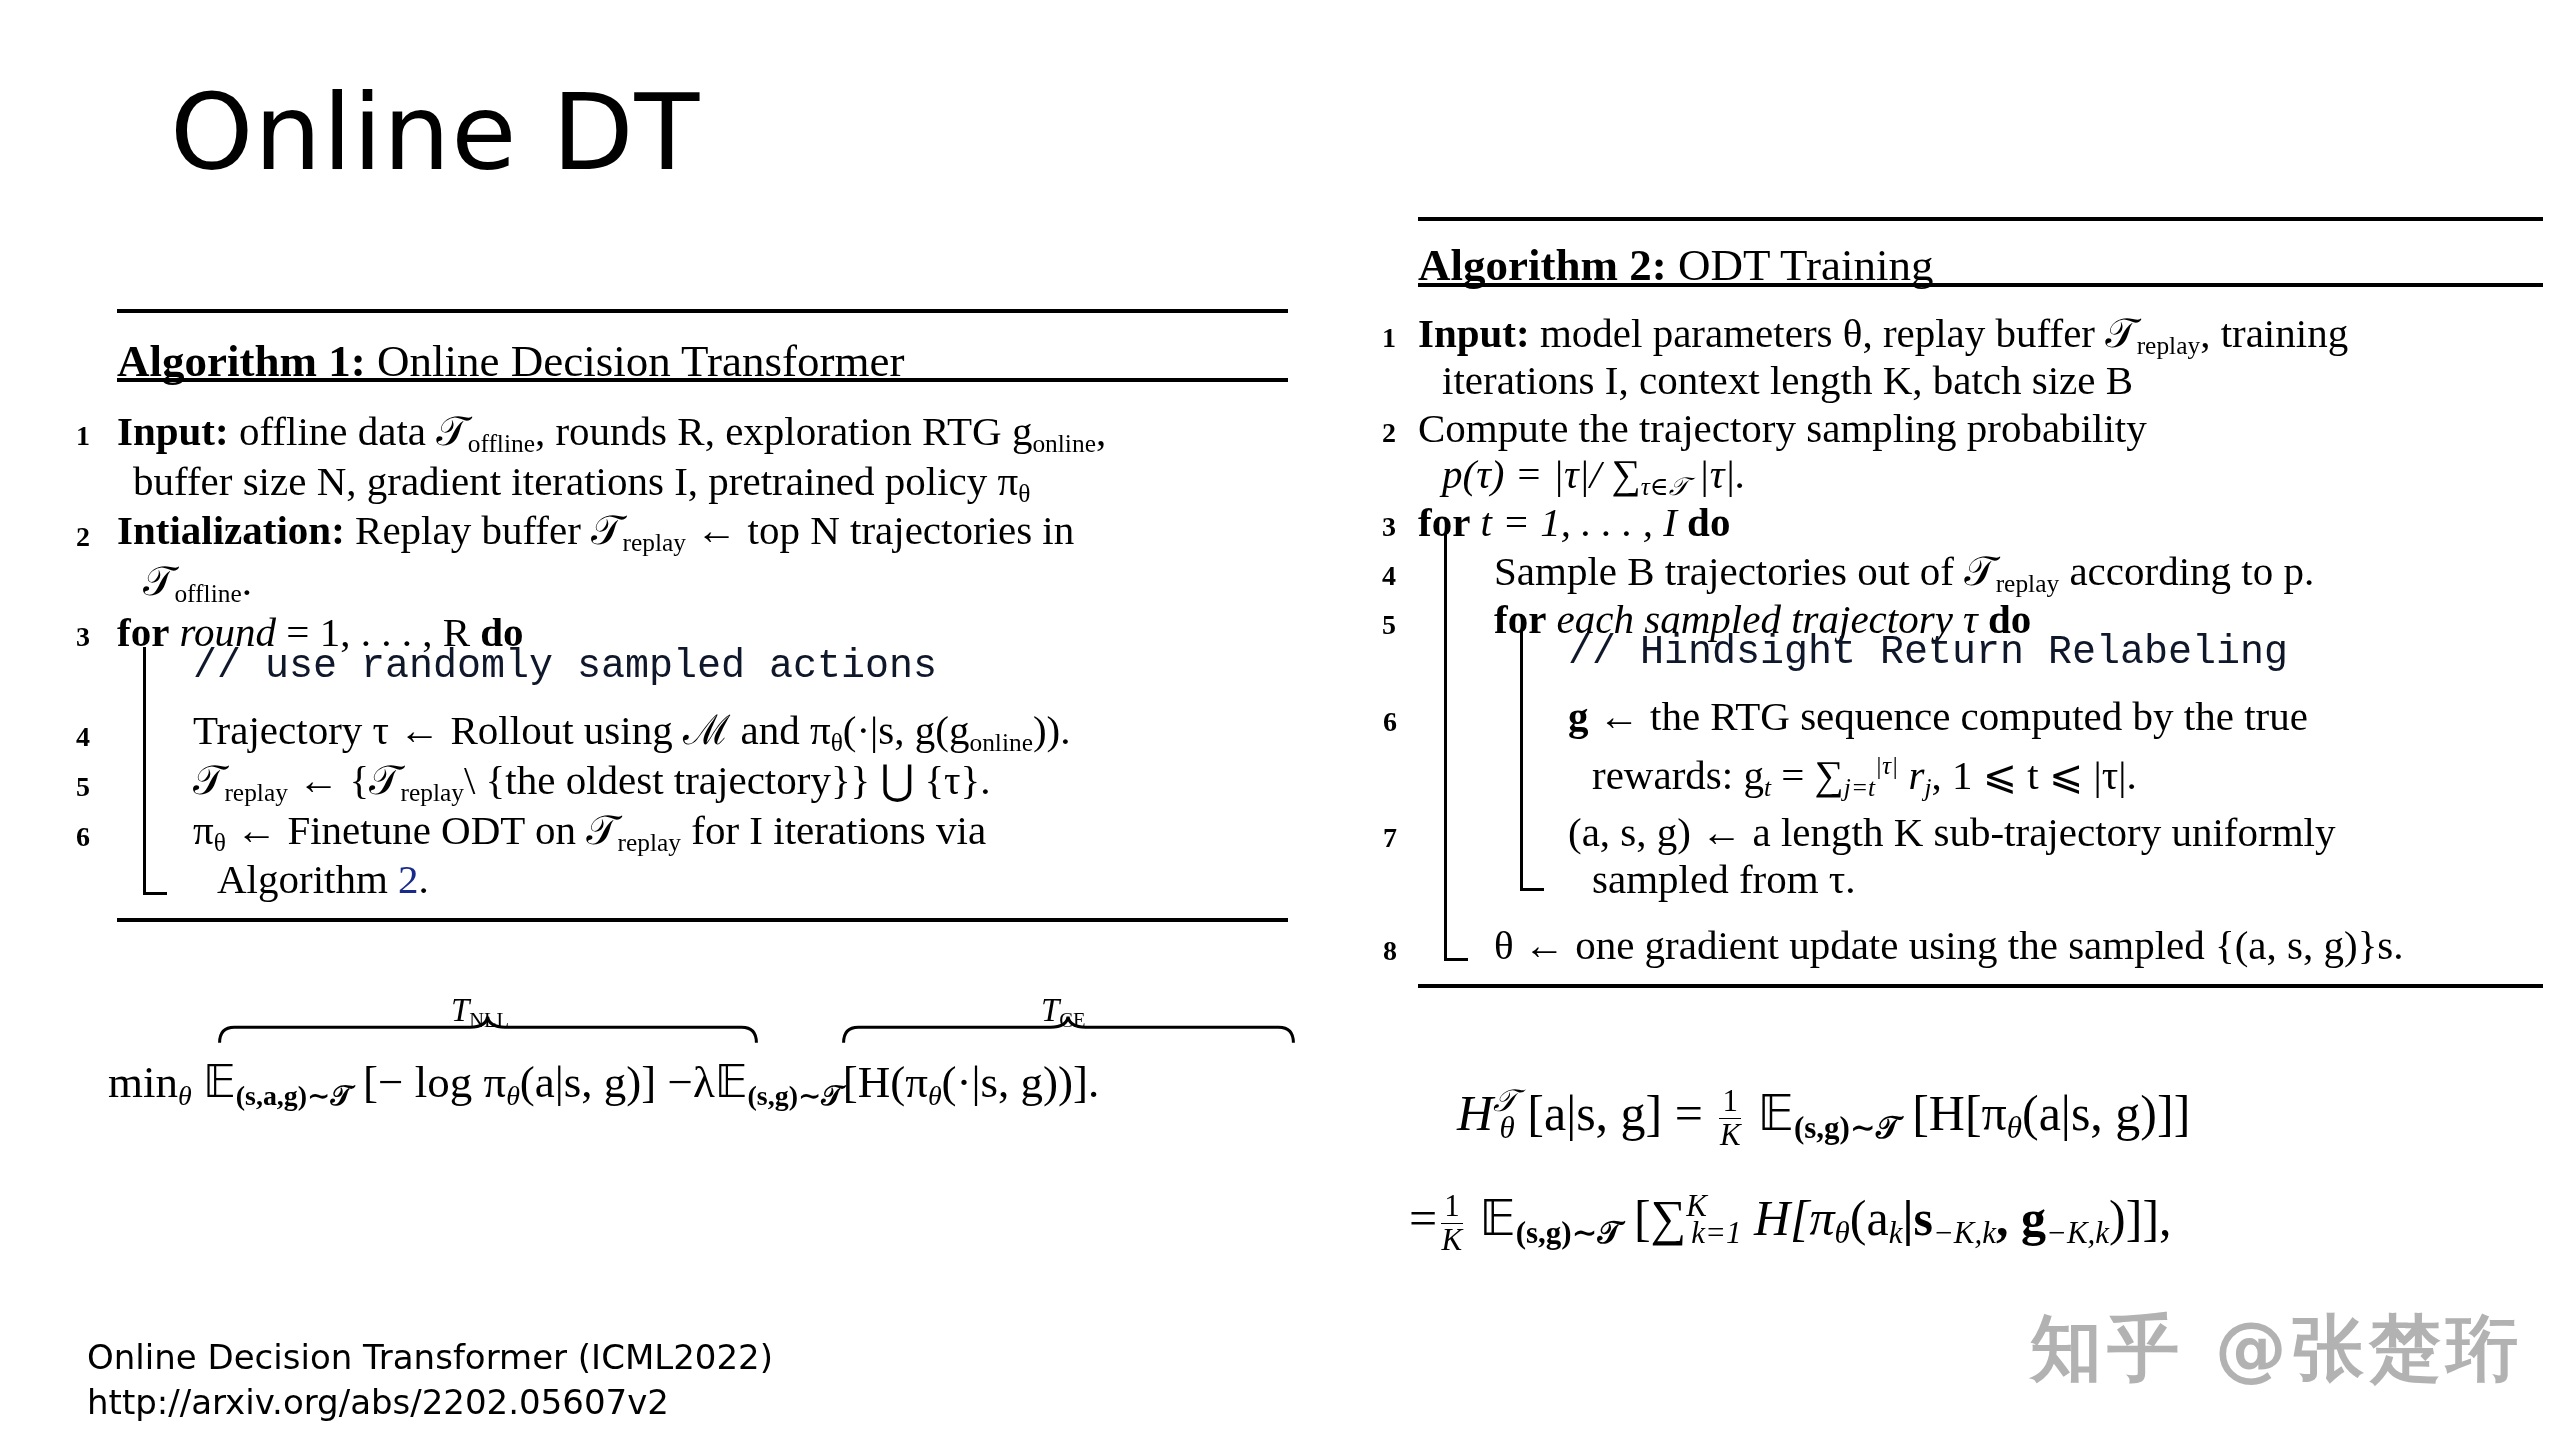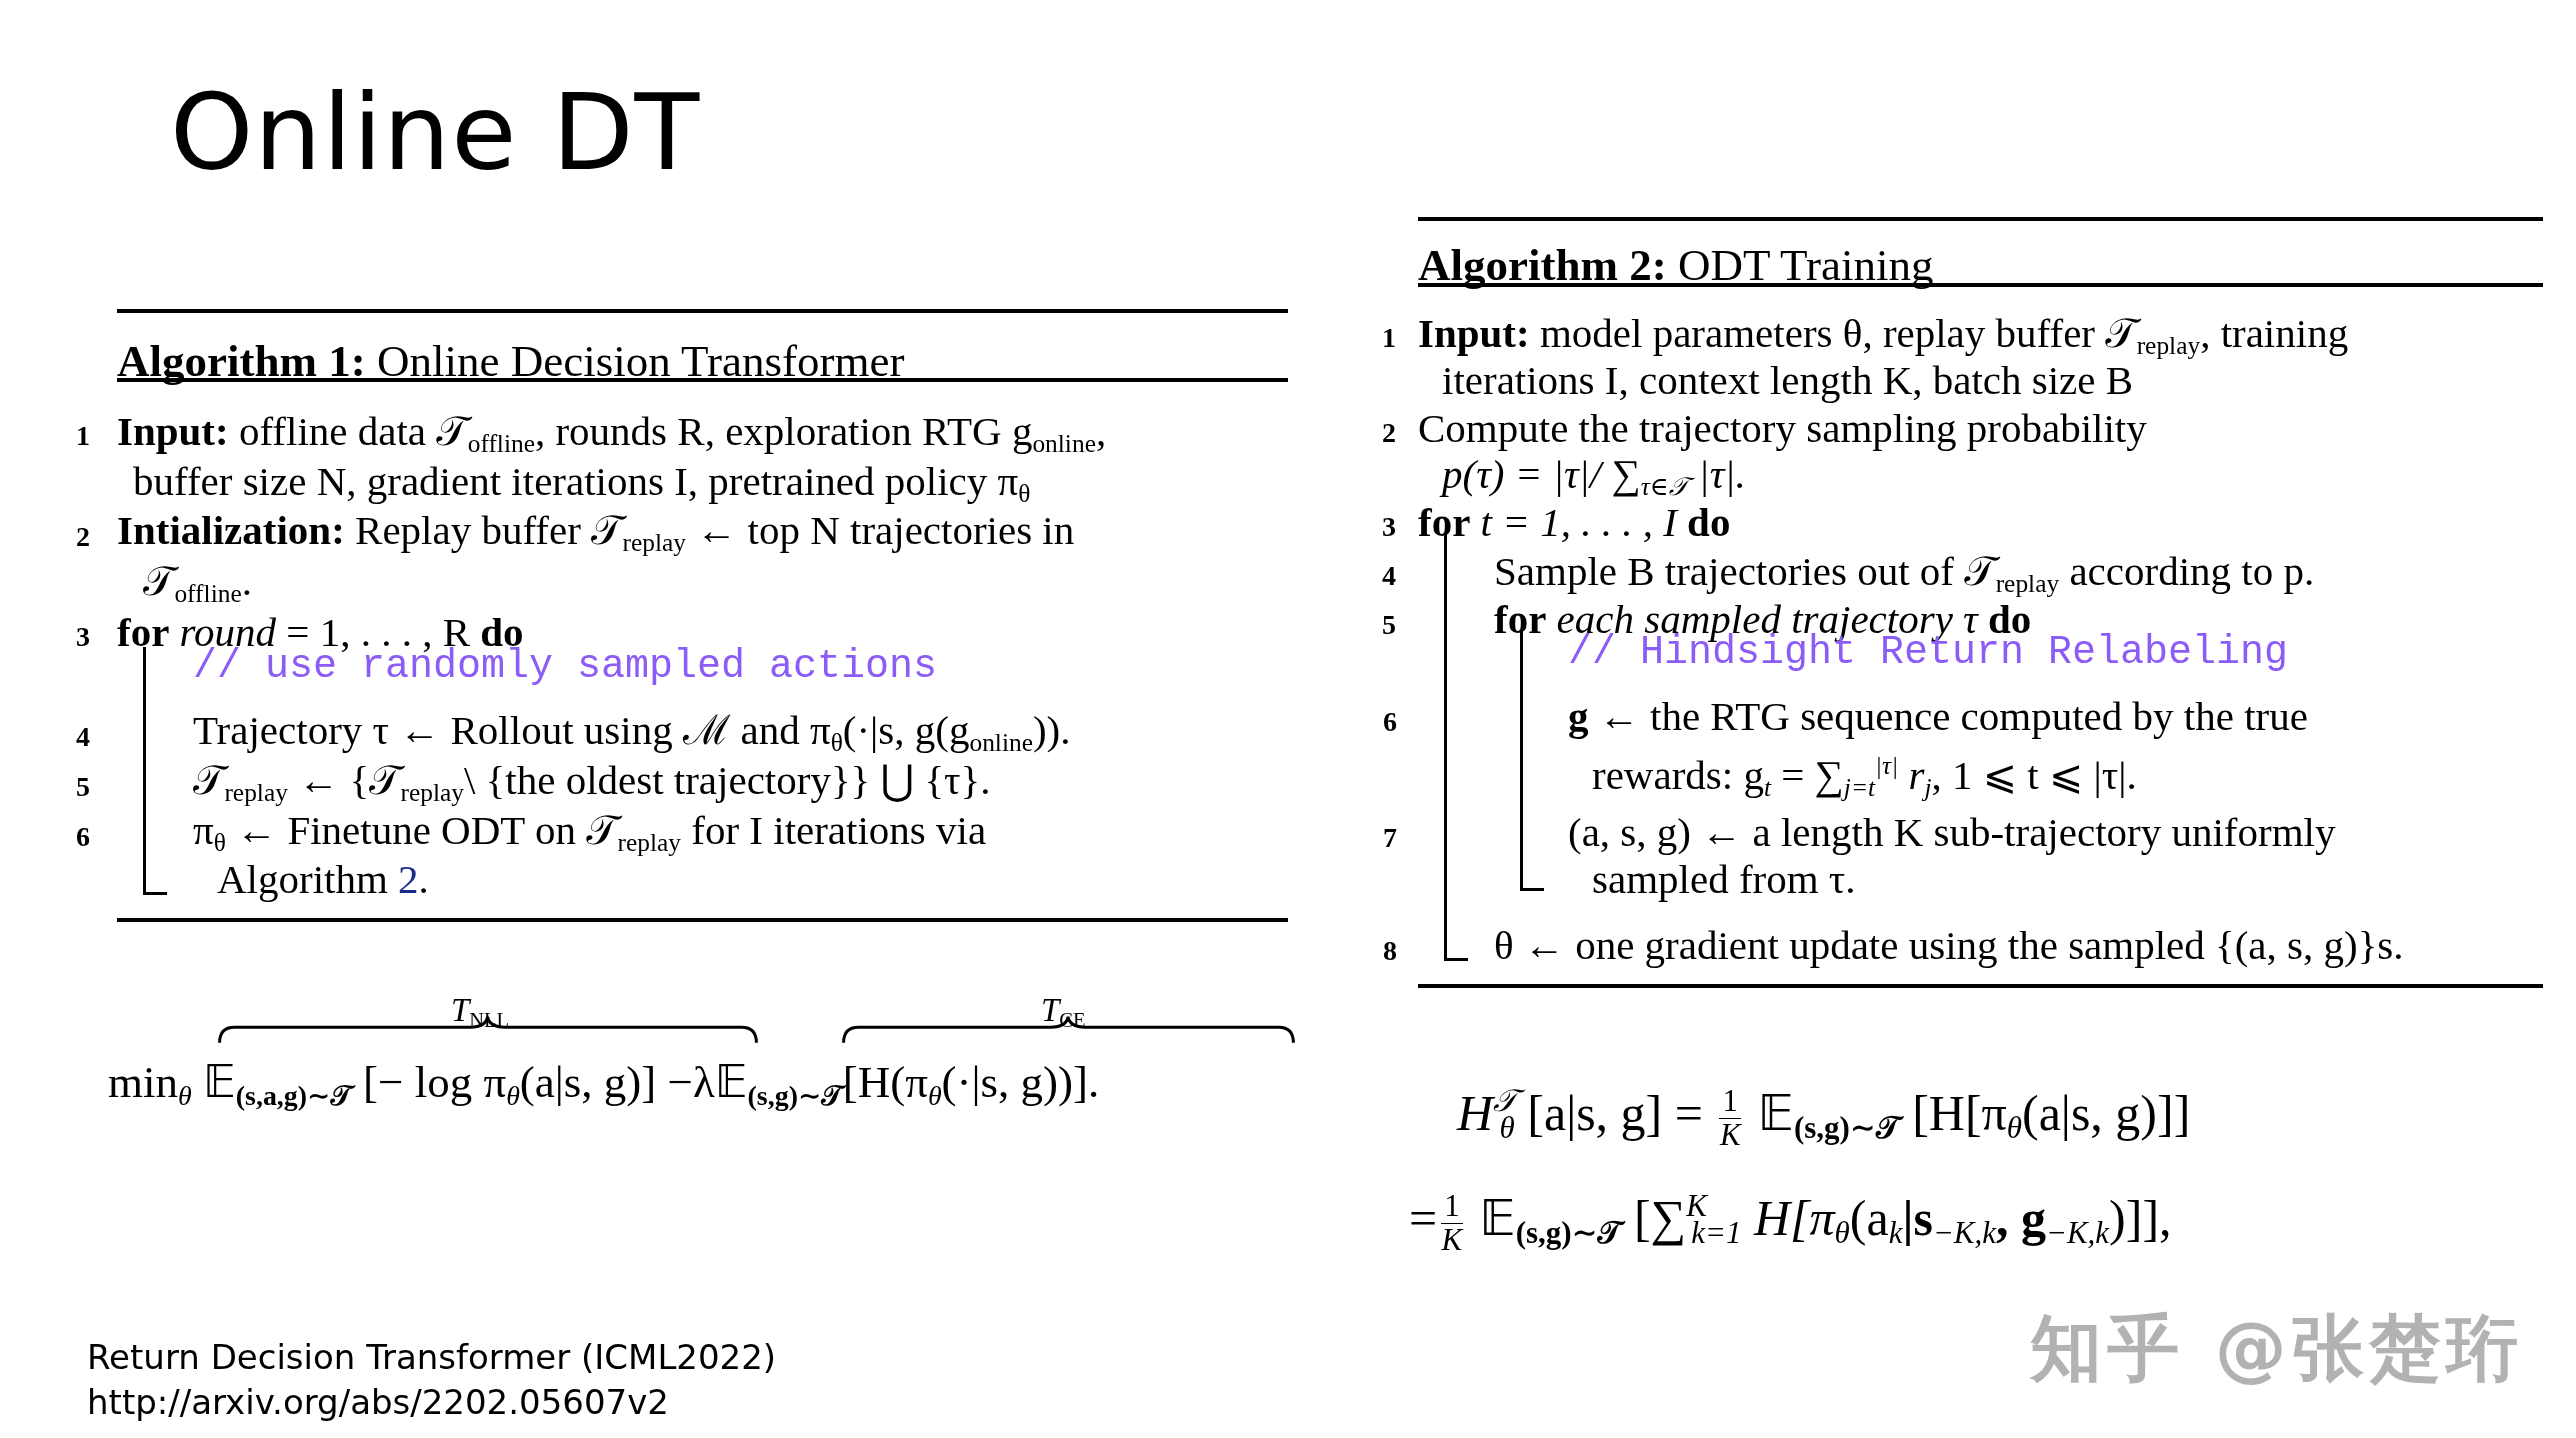--- a/index.html
+++ b/index.html
@@ -14,21 +14,21 @@
   .alg-caption { position: absolute; font-size: 45px; line-height: 1; white-space: nowrap; }
   .alg-caption b { font-weight: bold; }
 
   .line { position: absolute; white-space: nowrap; font-size: 41px; line-height: 1; }
   .lnum { position: absolute; font-size: 28px; font-weight: bold; line-height: 1; }
   .kw { font-weight: bold; }
   .it { font-style: italic; }
   sub { font-size: 0.62em; vertical-align: -0.28em; line-height: 0; }
   sup { font-size: 0.62em; vertical-align: 0.6em; line-height: 0; }
   .bold { font-weight: bold; }
-  .comment { font-size: 40px; color: #8b5cf6; }
+  .comment { font-size: 40px; color: #0f172a; }
   .link { color: #1a2a8a; }
 
   .bar-v { position: absolute; width: 2.6px; background: #000; }
   .bar-h { position: absolute; height: 2.6px; background: #000; }
 
   .formula { position: absolute; white-space: nowrap; line-height: 1; }
   .brace-label { position: absolute; font-size: 33px; font-style: italic; white-space: nowrap; }
   .brace { position: absolute; }
 
   .footer { position: absolute; left: 87px; font-size: 34px; line-height: 1; white-space: nowrap; }
@@ -205,17 +205,17 @@
     <span>[H[π</span><sub class="it">θ</sub><span>(a|s, g)]]</span>
   </div>
   <div class="formula serif" style="left:1409px; top:1174px; font-size:50px;">
     <span>=</span><span class="frac"><span class="num">1</span><span class="den">K</span></span>
     <span class="bb">𝔼</span><sub class="bold">(s,g)∼𝒯</sub>
     <span>[∑</span><sup class="it">K</sup><sub class="it" style="margin-left:-15.6px;text-align:right;">k=1</sub>
     <span class="it"> H[π</span><sub class="it">θ</sub><span>(a</span><sub class="it">k</sub><span class="bold">|s</span><sub class="it">−K,k</sub><span class="bold">, g</span><sub class="it">−K,k</sub><span>)]],</span>
   </div>
 </div>
 
-<div class="footer sans" style="top:1340px;">Return Decision Transformer (ICML2022)</div>
+<div class="footer sans" style="top:1340px;">Online Decision Transformer (ICML2022)</div>
 <div class="footer sans" style="top:1385px;">http://arxiv.org/abs/2202.05607v2</div>
 
 <div class="watermark sans">知乎 @张楚珩</div>
 
 
 </body></html>

